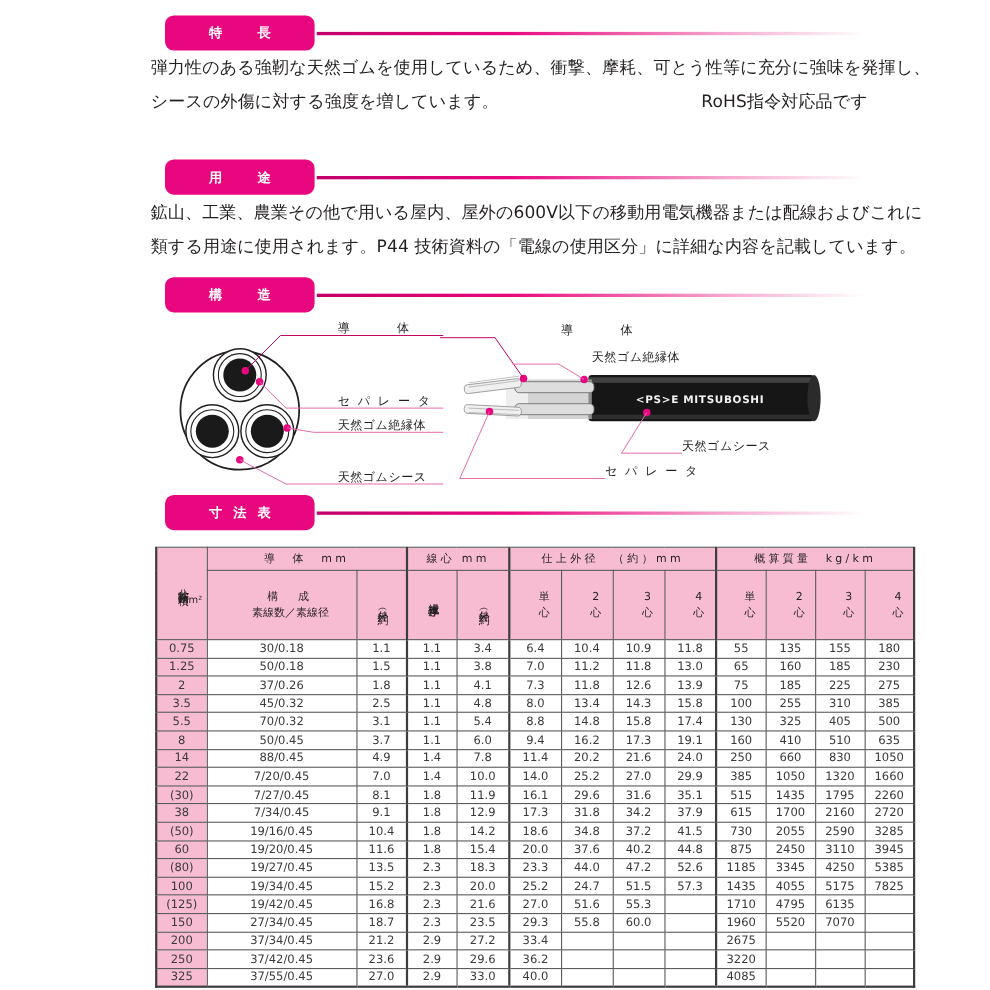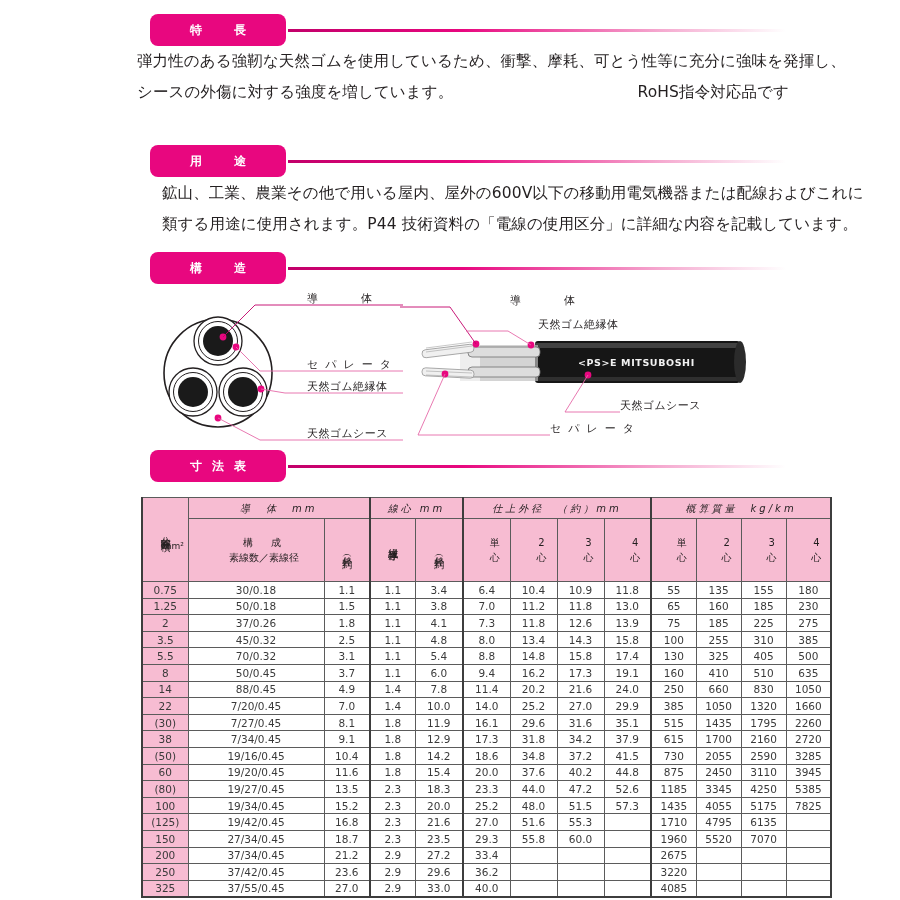--- a/index.html
+++ b/index.html
@@ -73,21 +73,21 @@
     text-align:center;
     vertical-align:middle;
     font-weight:normal;
   }
   table.dim thead th{
     background:#f7bcd2;
     color:#231f20;
     font-size:10px;
     line-height:13px;
   }
-  thead th.grp{height:20px;letter-spacing:3px;font-style:italic;}
+  thead th.grp{height:20px;letter-spacing:3px;}
   thead th.sub{height:62px;}
   thead th .vert{
     writing-mode:vertical-rl;
     text-orientation:upright;
     display:inline-block;
     line-height:12px;
     letter-spacing:1px;
   }
   thead th .stack{display:block;line-height:15px;margin-left:16px;}
   th.area{
@@ -124,21 +124,21 @@
       <span>シースの外傷に対する強度を増しています。</span>
       <span>RoHS指令対応品です</span>
     </div>
   </div>
 
   <div class="sec-head" style="left:150px;top:145px;width:636px;">
     <div class="pill">用　途</div>
     <div class="rule"></div>
   </div>
 
-  <div class="para" style="left:137px;top:178px;width:652px;margin-left:25px;">
+  <div class="para" style="left:137px;top:178px;width:652px;">
     <div class="para-line">鉱山、工業、農業その他で用いる屋内、屋外の600V以下の移動用電気機器または配線およびこれに</div>
     <div class="para-line">類する用途に使用されます。P44 技術資料の「電線の使用区分」に詳細な内容を記載しています。</div>
   </div>
 
   <div class="sec-head" style="left:150px;top:252px;width:636px;">
     <div class="pill">構　造</div>
     <div class="rule"></div>
   </div>
 
   <div class="diagram">
@@ -500,21 +500,21 @@
             <td class="num">4250</td>
             <td class="num thickR">5385</td>
           </tr>
           <tr>
             <td class="areacell thickL">100</td>
             <td class="num">19/34/0.45</td>
             <td class="num">15.2</td>
             <td class="num thickL">2.3</td>
             <td class="num">20.0</td>
             <td class="num thickL">25.2</td>
-            <td class="num">48.0</td>
+            <td class="num">24.7</td>
             <td class="num">51.5</td>
             <td class="num">57.3</td>
             <td class="num thickL">1435</td>
             <td class="num">4055</td>
             <td class="num">5175</td>
             <td class="num thickR">7825</td>
           </tr>
           <tr>
             <td class="areacell thickL">(125)</td>
             <td class="num">19/42/0.45</td>

